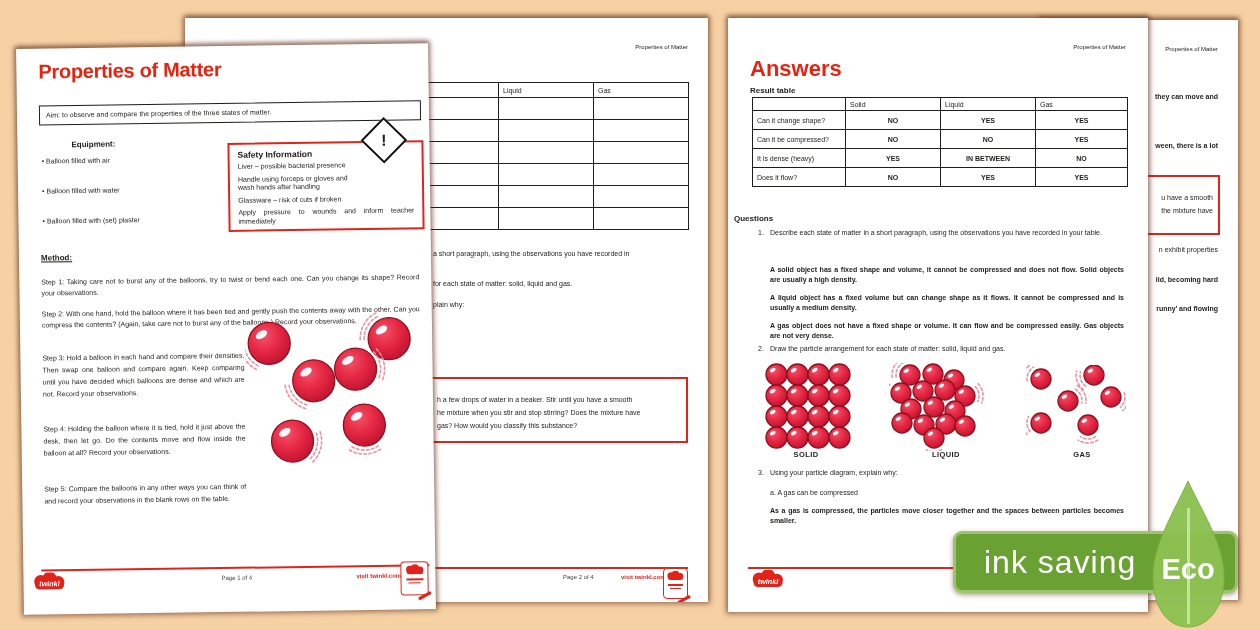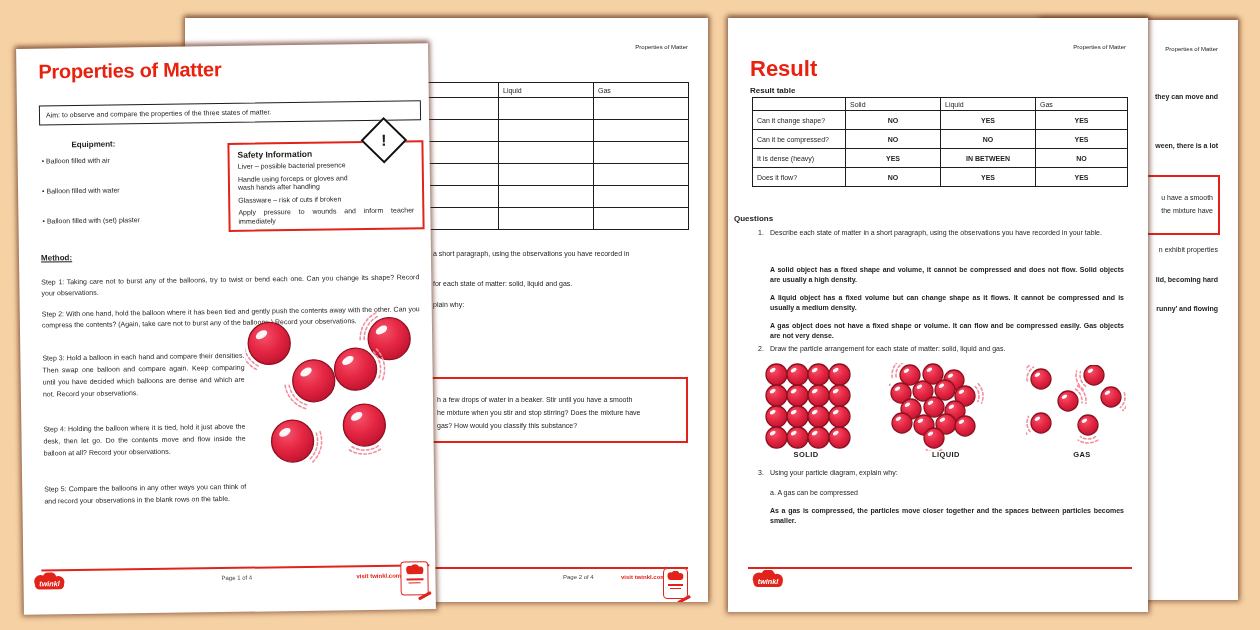--- a/index.html
+++ b/index.html
@@ -251,21 +251,21 @@
       <div class="rl" style="right:5px;top:17px;">u have a smooth</div>
       <div class="rl" style="right:5px;top:30px;">the mixture have</div>
     </div>
     <div class="rfrag norm" style="top:226px;">n exhibit properties</div>
     <div class="rfrag" style="top:256px;">lid, becoming hard</div>
     <div class="rfrag" style="top:285px;">runny’ and flowing</div>
   </section>
 
   <section class="page" id="page3">
     <div class="pg-head" style="right:22px;top:26px;">Properties of Matter</div>
-    <div class="a-title">Result</div>
+    <div class="a-title">Answers</div>
     <div class="rt-label">Result table</div>
 
     <table class="ans-table">
       <colgroup>
           <col style="width:93px">
           <col style="width:95px">
           <col style="width:95px">
           <col style="width:92px">
         </colgroup>
       <tbody>
@@ -453,14 +453,24 @@
       <p class="a-para" style="position:static;margin:8px 0 0 18px;width:354px;">As a gas is compressed, the particles move closer together and the spaces between particles becomes smaller.</p>
     </div>
 
     <div class="foot-line" style="left:20px;top:549px;width:384px;"></div>
     <svg class="cloud-svg" viewBox="0 0 44 26" width="36" height="21" style="position:absolute;left:22px;top:552px;">
       <use href="#tw-cloud"></use>
         <text x="22" y="17" text-anchor="middle">twinkl</text>
     </svg>
   </section>
 
+  <div class="ink-badge">
+    <div class="badge-pill">
+      <span>ink saving</span>
+    </div>
+    <svg class="eco-leaf" viewBox="0 0 95 152" width="95" height="152">
+      <path d="M47 3 C34 32 12 66 12 99 C12 130 27 149 47 149 C67 149 83 130 83 99 C83 66 60 32 47 3 Z" fill="#8cc152" fill-opacity="0.97" stroke="#7db43f" stroke-width="1"></path>
+      <line x1="47.5" y1="30" x2="47.5" y2="146" stroke="#c6e39b" stroke-width="3"></line>
+      <text x="47" y="101" text-anchor="middle">Eco</text>
+    </svg>
+  </div>
 
 </div>
 
 </body></html>

